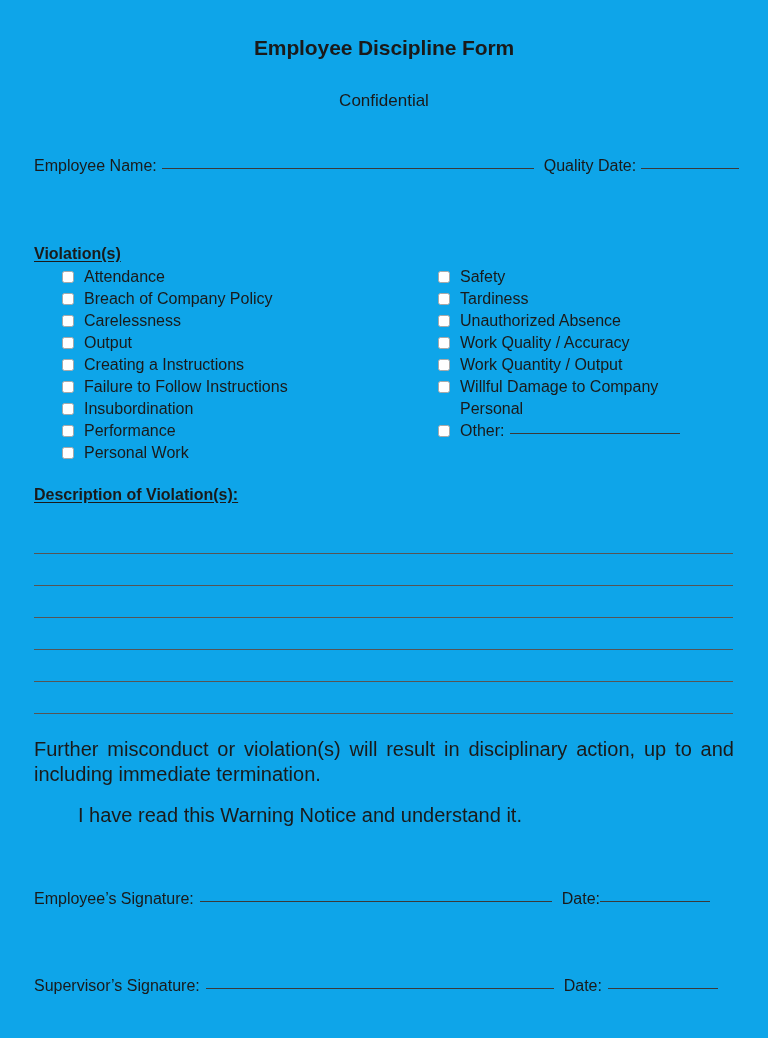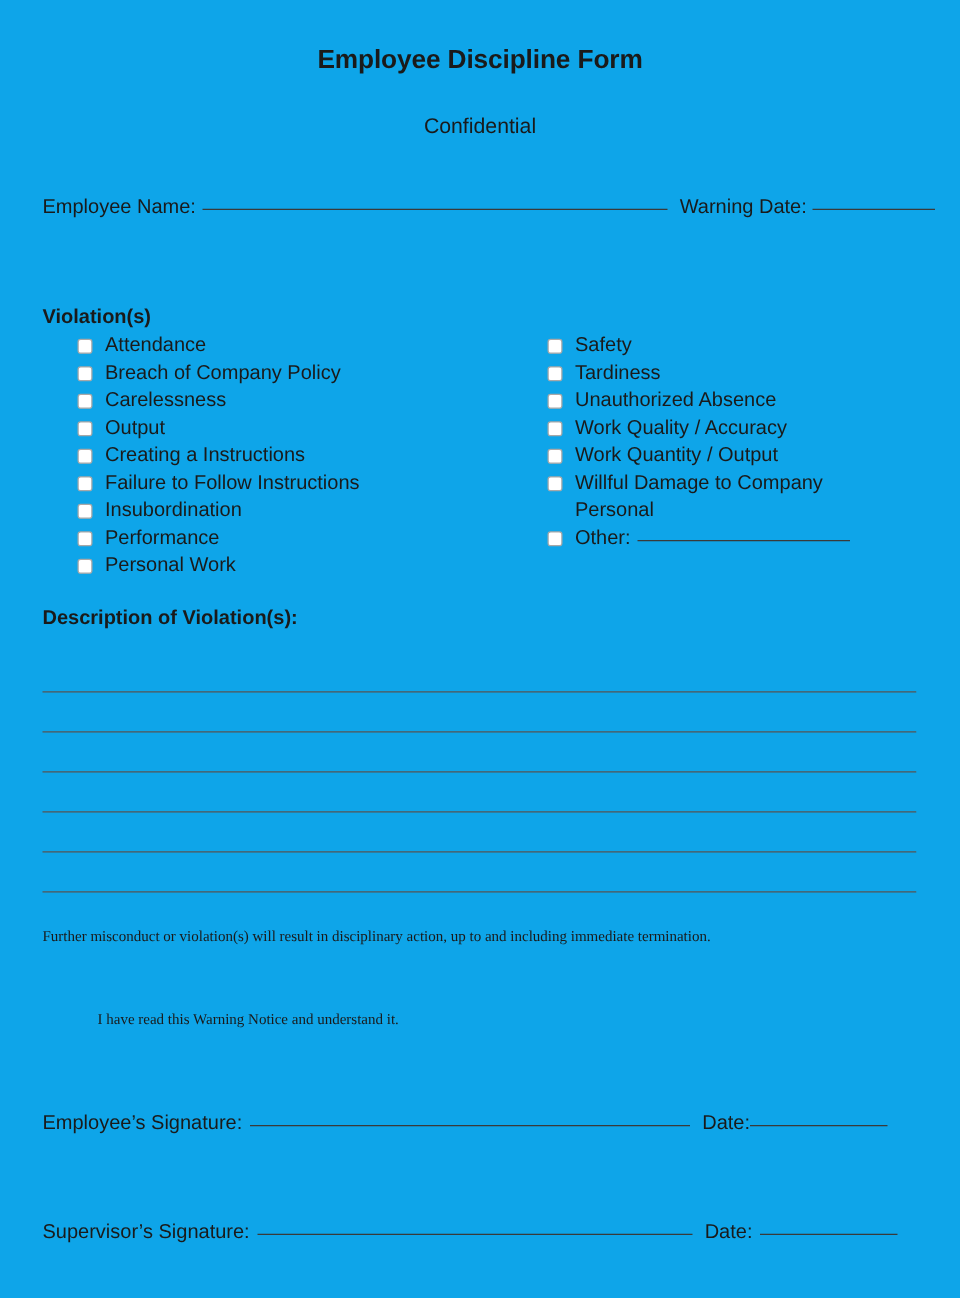--- a/index.html
+++ b/index.html
@@ -64,20 +64,21 @@
   .rule-warning { width: 98px;  margin-left: 5px; }
   .rule-number  { width: 232px; margin-left: 0px; }
   .gap-after-name { display:inline-block; width: 10px; }
 
   
   .section-heading {
     position: absolute;
     left: 34px;
     font-size: 16px;
     font-weight: bold;
+    text-decoration: underline;
     text-underline-offset: 2px;
   }
   .heading-violations { top: 245px; }
   .heading-description { top: 486px; }
 
   
   .viol-col {
     position: absolute;
     font-size: 16px;
   }
@@ -129,23 +130,22 @@
     height: 32px;
     border-bottom: 1.7px solid #555555;
     box-sizing: border-box;
   }
 
   
   .para {
     position: absolute;
     left: 34px;
     width: 700px;
-    font-size: 12px;
+    font-size: 20px;
     line-height: 25px;
-    font-family: Liberation Serif, serif;
   }
   .para-justified { text-align: justify; text-justify: inter-word; }
   .para-warning { top: 737px; }
   .para-read    { top: 803px; margin-left: 44px; }
 
   
   .sig-row {
     position: absolute;
     left: 34px;
     font-size: 16px;
@@ -162,21 +162,21 @@
 </style>
 </head>
 <body>
 
 <div class="page">
 
   <div class="doc-title">Employee Discipline Form</div>
   <div class="doc-subtitle">Confidential</div>
 
   <div class="field-row row-name">
-    <span class="field-label">Employee Name:</span><span class="rule rule-name"></span><span class="gap-after-name"></span><span class="field-label">Warning Date:</span><span class="rule rule-warning"></span>
+    <span class="field-label">Employee Name:</span><span class="rule rule-name"></span><span class="gap-after-name"></span><span class="field-label">Quality Date:</span><span class="rule rule-warning"></span>
   </div>
 
 
   <div class="section-heading heading-violations">Violation(s)</div>
 
   <div class="viol-col viol-col-left">
     <div class="viol-item">
       <span class="cbox"></span>
       <span class="viol-label">Attendance</span>
     </div>

